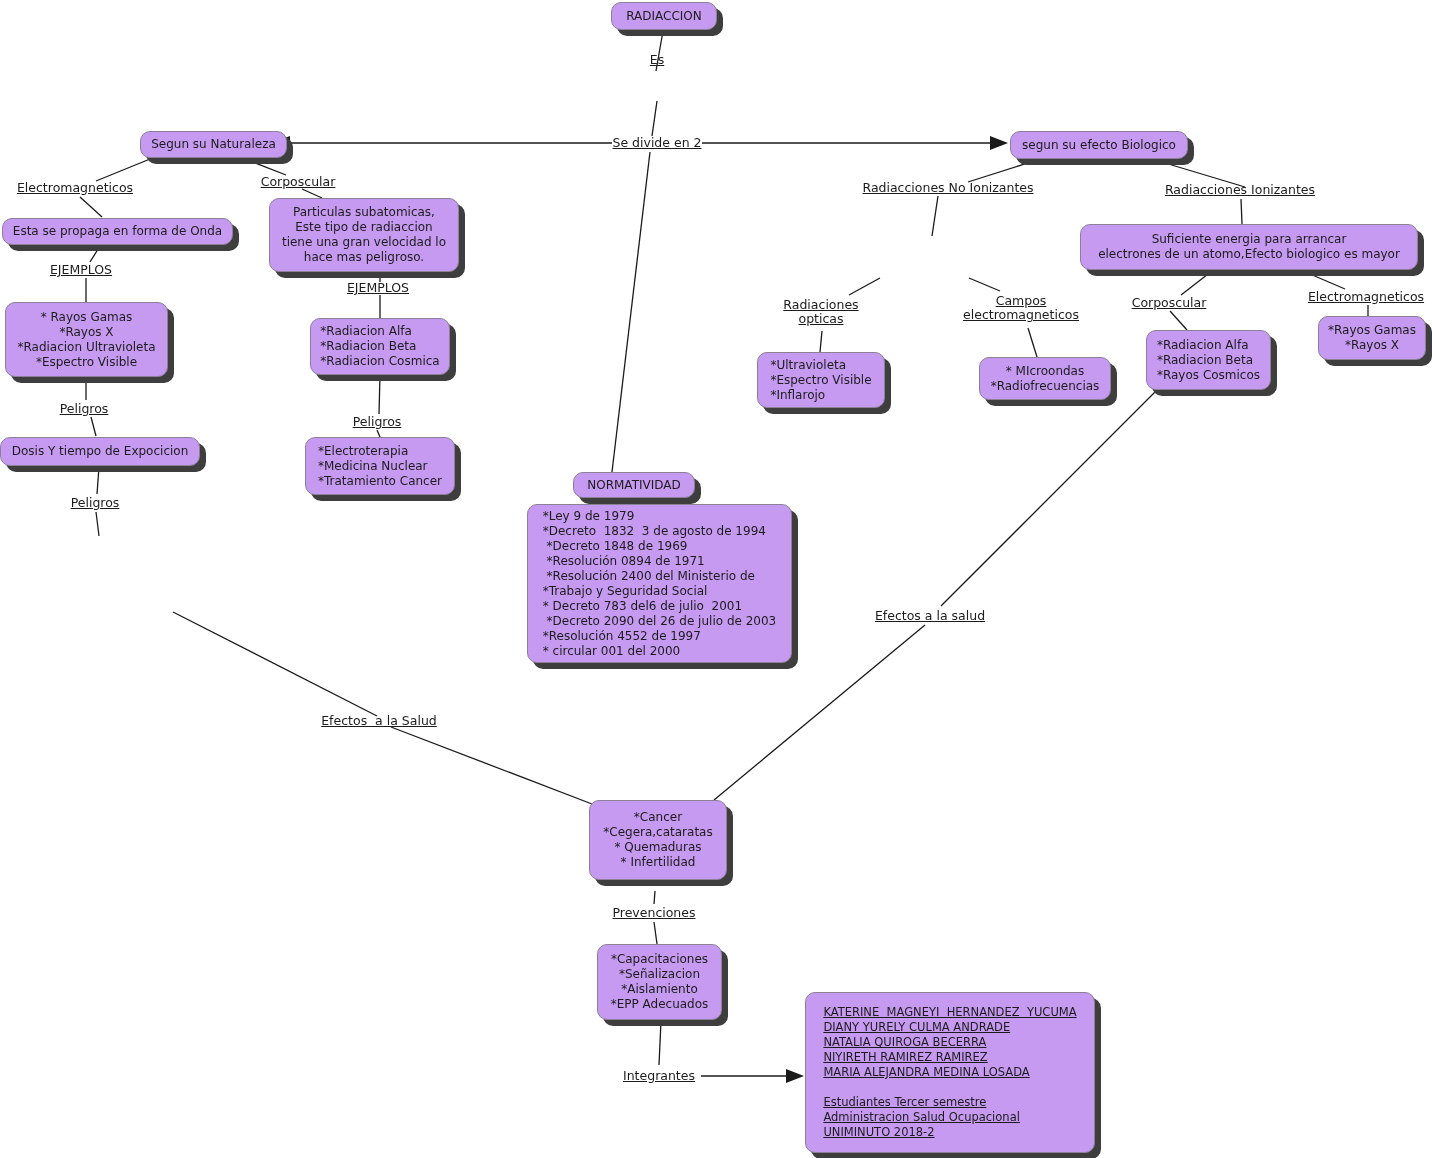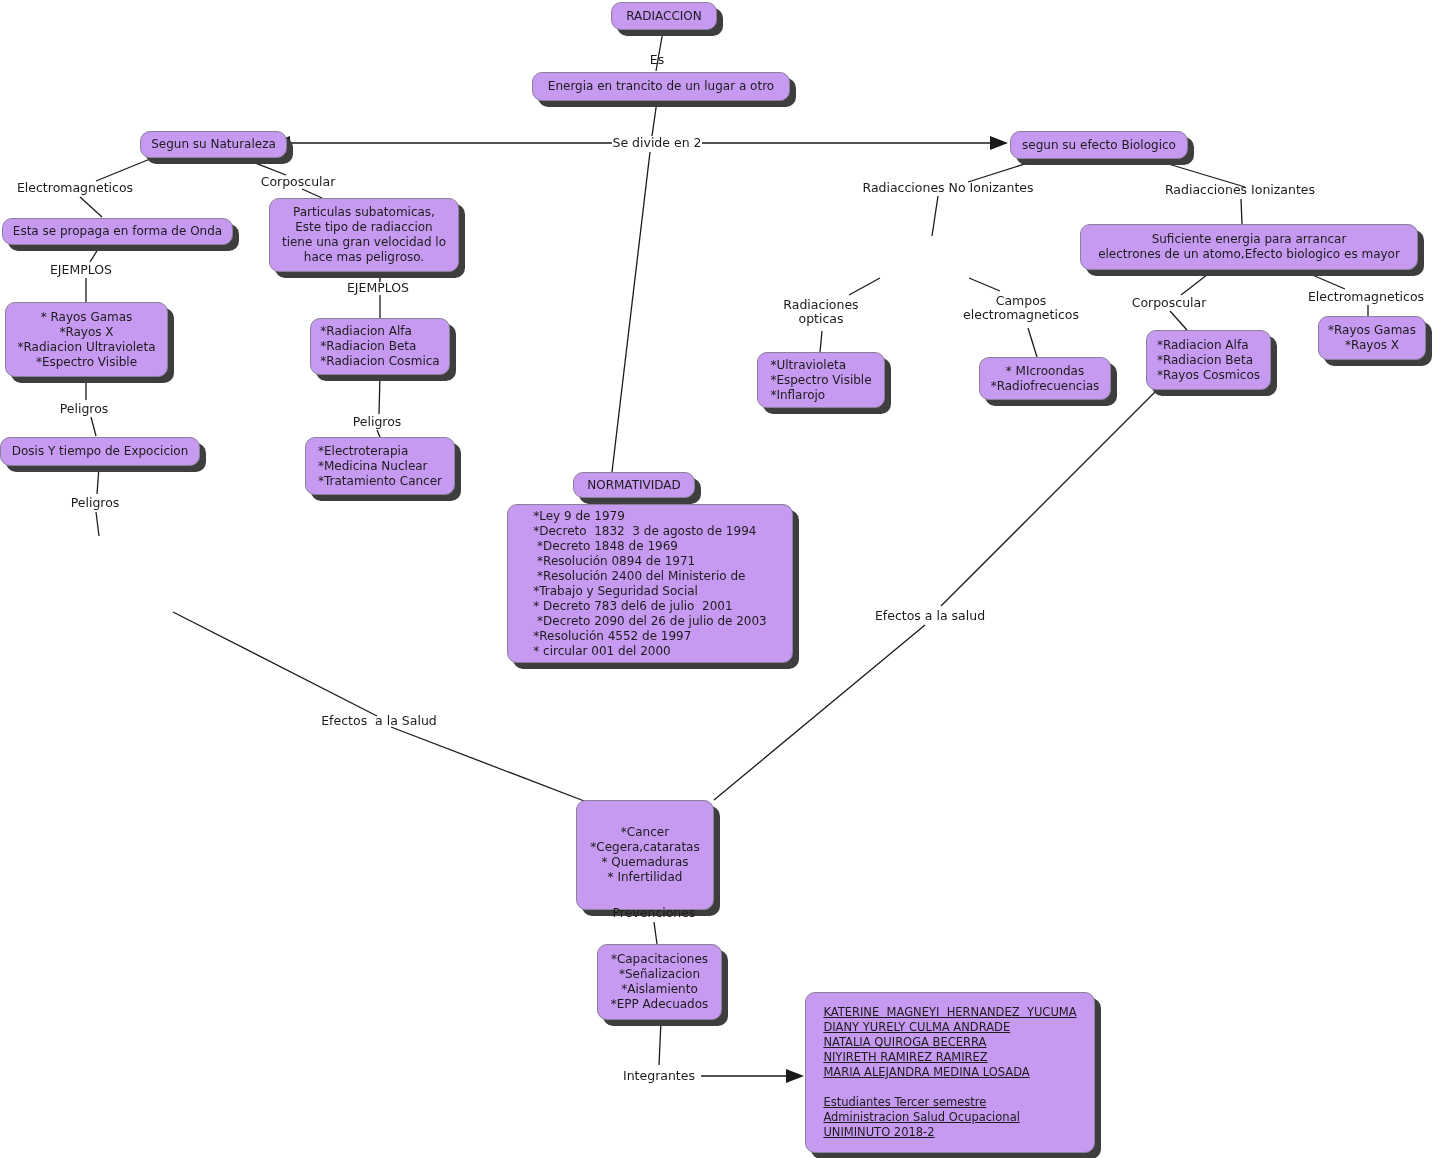--- a/index.html
+++ b/index.html
@@ -15,21 +15,21 @@
   .node{position:absolute;box-sizing:border-box;background:var(--node-fill);
     border:1px solid var(--node-border);border-radius:10px;
     box-shadow:6px 6px 0 var(--shadow);
     display:flex;align-items:center;justify-content:center;
     font-size:12px;line-height:15px;padding:2px 2px;}
   .node .ntext{white-space:pre-wrap;text-align:center;}
   .node.left{justify-content:center;}
   .node.left .ntext{text-align:left;}
   .node.names{font-size:11.5px;line-height:15px;text-decoration:underline;}
   .label{position:absolute;transform:translate(-50%,-50%);
-    font-size:12.5px;line-height:14px;white-space:pre-wrap;text-align:center;}
+    font-size:12.5px;line-height:14px;white-space:pre-wrap;text-align:center;text-decoration:underline;}
 </style>
 </head>
 <body>
 
 <div class="canvas">
 
   <svg class="lines">
     <line x1="663" y1="31" x2="656" y2="71"></line>
     <line x1="657" y1="101" x2="652" y2="136"></line>
     <line x1="650" y1="152" x2="612" y2="472"></line>
@@ -69,23 +69,20 @@
     <line x1="654" y1="922" x2="657" y2="944"></line>
     <line x1="661" y1="1021" x2="659" y2="1065"></line>
     <line x1="701" y1="1076" x2="789" y2="1076"></line>
     <polygon points="272,143 290,136 290,150"></polygon>
     <polygon points="1008,143 990,136 990,150"></polygon>
     <polygon points="804,1076 786,1069 786,1083"></polygon>
   </svg>
 
   <div class="node" style="left:611px;top:2px;width:106px;height:28px">
     <span class="ntext">RADIACCION</span>
-    </div>
-  <div class="node" style="left:532px;top:72px;width:258px;height:29px">
-    <span class="ntext">Energia en trancito de un lugar a otro</span>
     </div>
   <div class="node" style="left:140px;top:131px;width:147px;height:27px">
     <span class="ntext">Segun su Naturaleza</span>
     </div>
   <div class="node" style="left:2px;top:218px;width:231px;height:27px">
     <span class="ntext">Esta se propaga en forma de Onda</span>
     </div>
   <div class="node" style="left:5px;top:302px;width:163px;height:75px">
     <span class="ntext">* Rayos Gamas
 *Rayos X
@@ -132,33 +129,33 @@
 *Radiacion Beta
 *Rayos Cosmicos</span>
     </div>
   <div class="node" style="left:1318px;top:316px;width:108px;height:44px">
     <span class="ntext">*Rayos Gamas
 *Rayos X</span>
     </div>
   <div class="node" style="left:573px;top:472px;width:122px;height:26px">
     <span class="ntext">NORMATIVIDAD</span>
     </div>
-  <div class="node left" style="left:507px;top:504px;width:286px;height:159px">
+  <div class="node left" style="left:527px;top:504px;width:265px;height:159px">
     <span class="ntext">*Ley 9 de 1979
 *Decreto  1832  3 de agosto de 1994
  *Decreto 1848 de 1969
  *Resolución 0894 de 1971
  *Resolución 2400 del Ministerio de
 *Trabajo y Seguridad Social
 * Decreto 783 del6 de julio  2001
  *Decreto 2090 del 26 de julio de 2003
 *Resolución 4552 de 1997
 * circular 001 del 2000</span>
     </div>
-  <div class="node" style="left:576px;top:800px;width:138px;height:110px">
+  <div class="node" style="left:589px;top:800px;width:138px;height:80px">
     <span class="ntext">*Cancer
 *Cegera,cataratas
 * Quemaduras
 * Infertilidad</span>
     </div>
   <div class="node" style="left:597px;top:944px;width:125px;height:76px">
     <span class="ntext">*Capacitaciones
 *Señalizacion
 *Aislamiento
 *EPP Adecuados</span>

